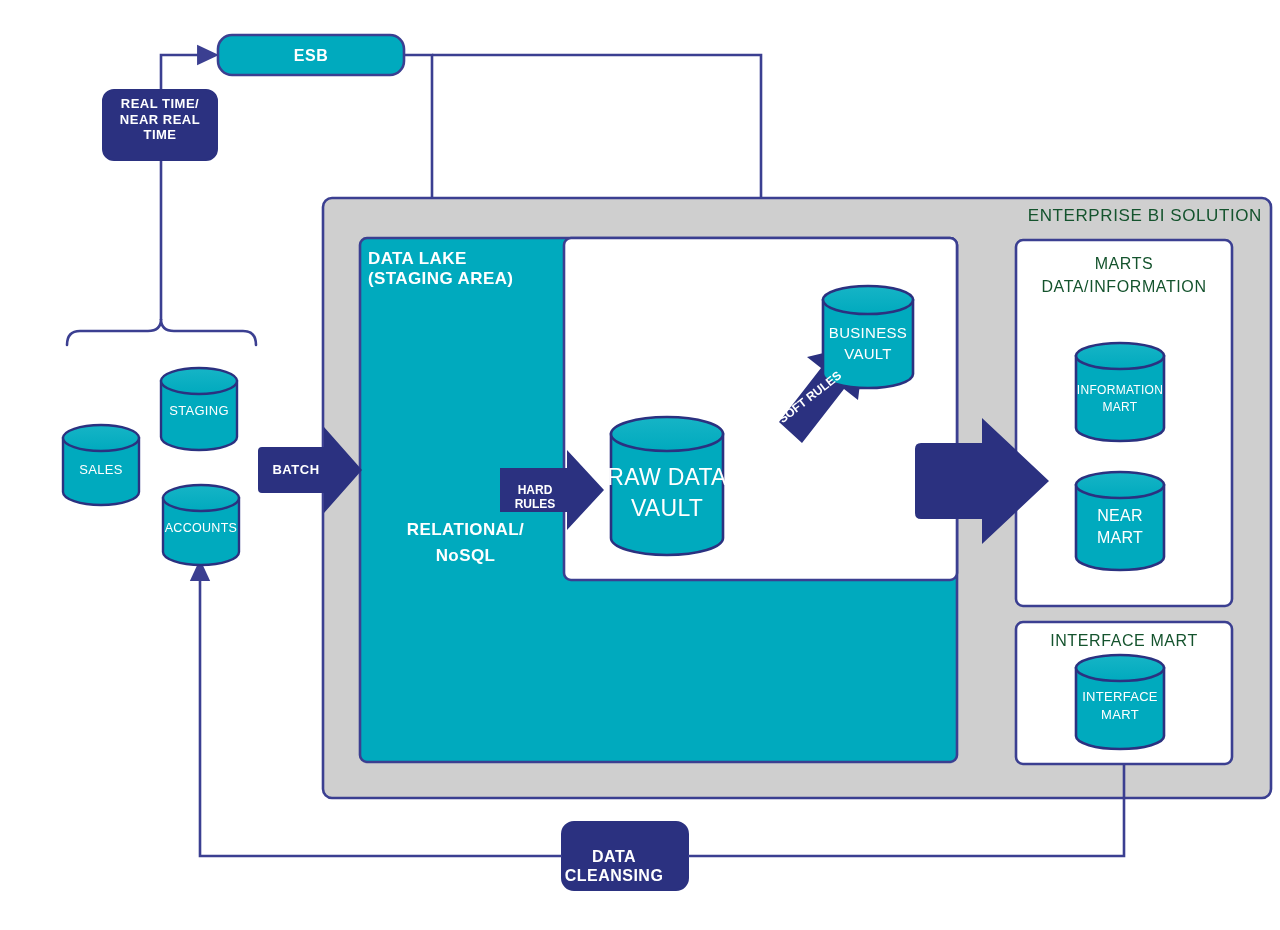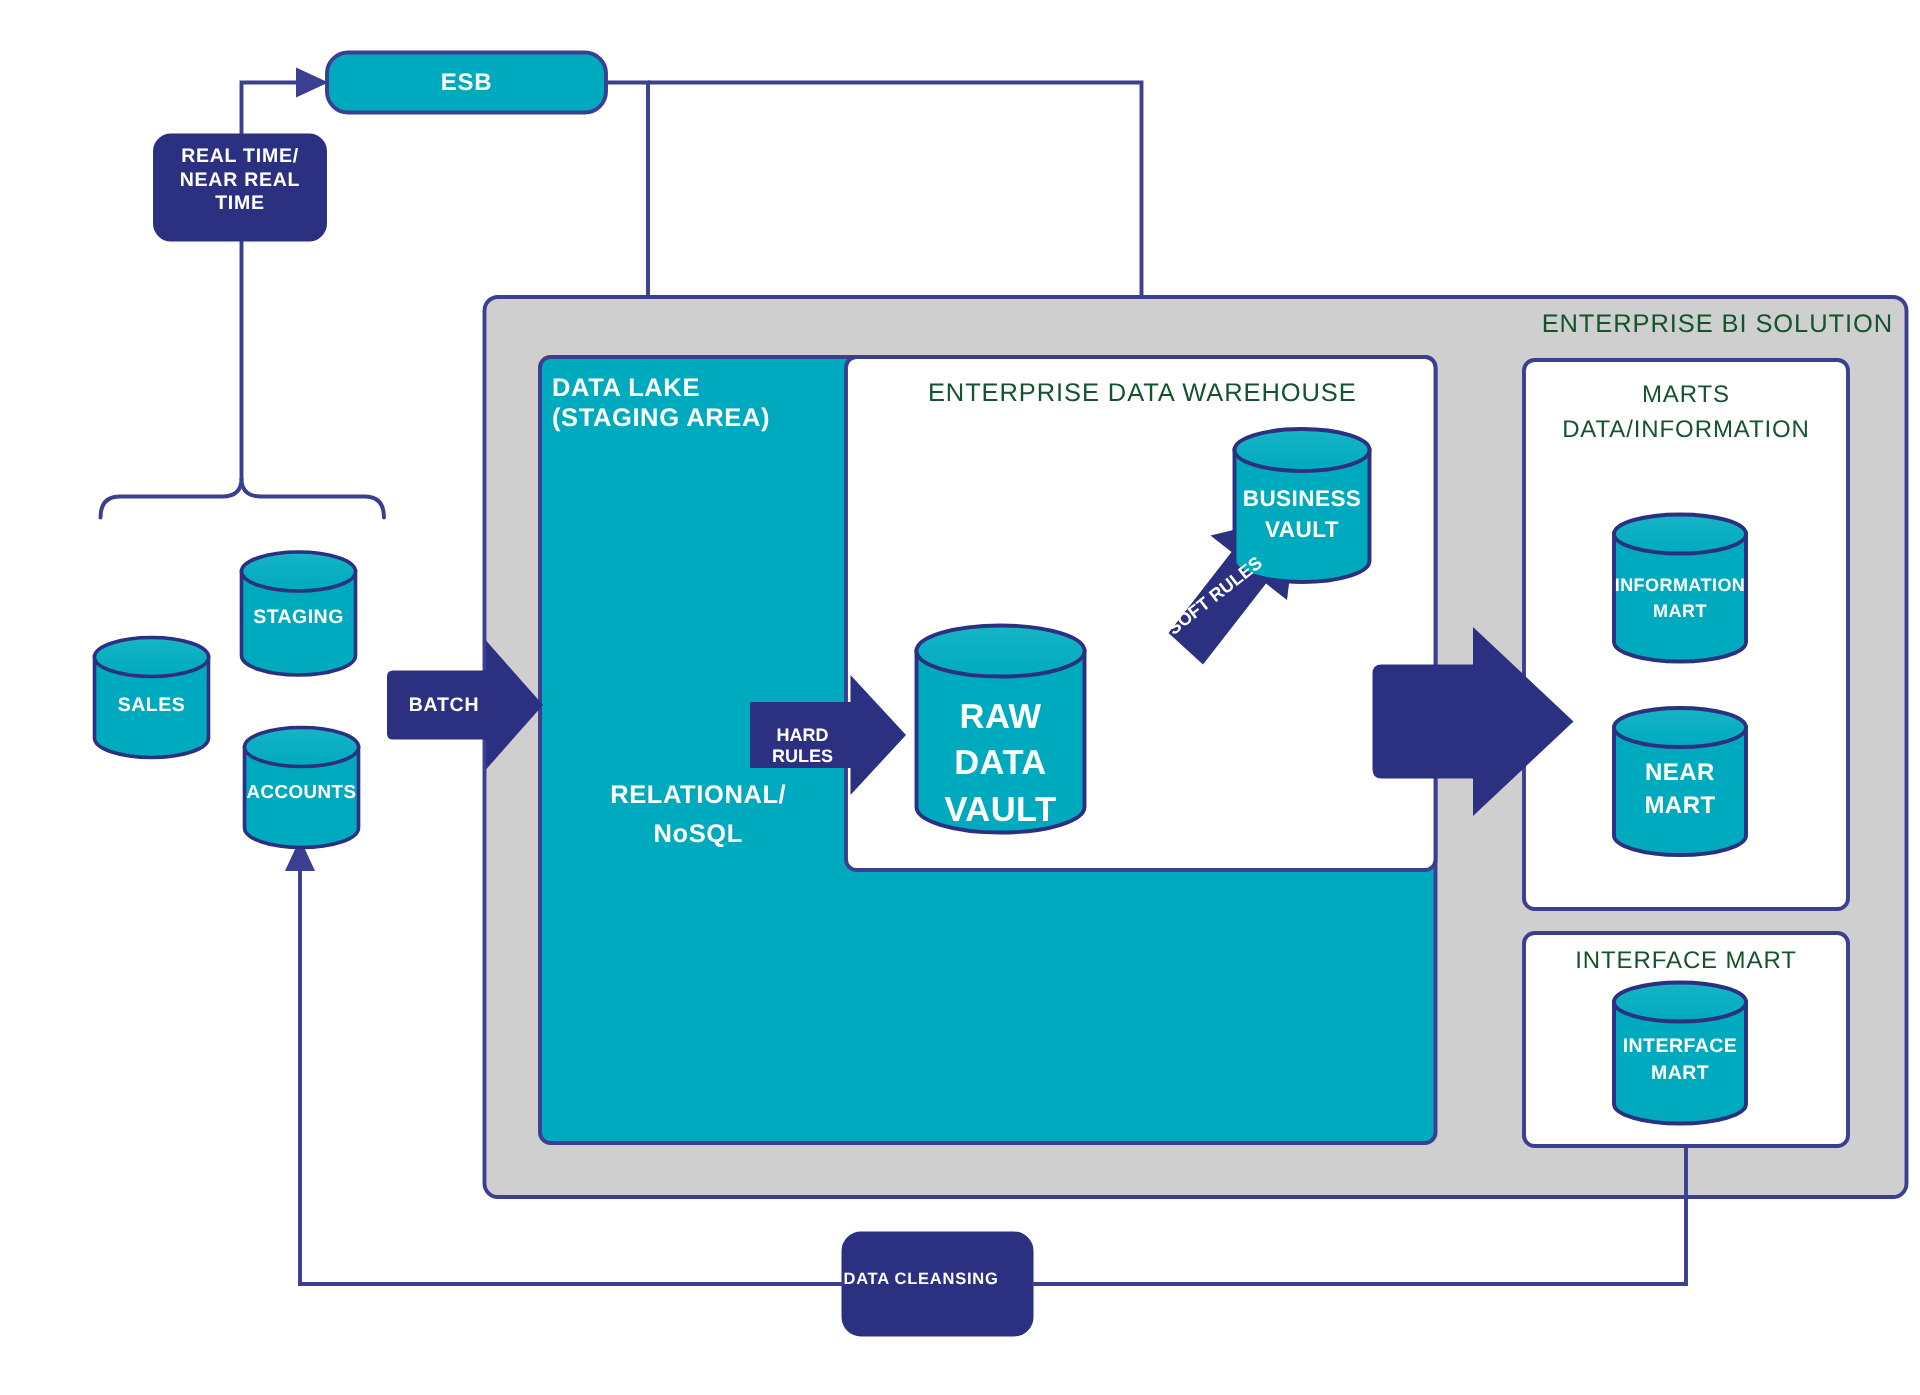--- a/index.html
+++ b/index.html
@@ -3,21 +3,21 @@
 <meta charset="utf-8">
 <title>Enterprise BI Solution Architecture</title>
 <style>
   html,body{margin:0;padding:0;background:#ffffff;}
   body{font-family:"Liberation Sans",sans-serif;}
   #stage{position:relative;width:1280px;height:930px;background:#ffffff;overflow:hidden;margin-left:28px;}
   svg.layer{position:absolute;left:0;top:0;width:1280px;height:930px;}
   .lbl{position:absolute;color:#ffffff;font-weight:bold;text-align:center;line-height:1.18;letter-spacing:.4px;}
   .navy-lbl{position:absolute;color:#ffffff;font-weight:bold;text-align:center;line-height:1.2;letter-spacing:.5px;}
   .sec-title{position:absolute;color:#14532d;font-weight:400;text-align:center;letter-spacing:.6px;}
-  .cyl-lbl{position:absolute;color:#ffffff;font-weight:bold;text-align:center;line-height:1.2;letter-spacing:.3px;}
+  .cyl-lbl{position:absolute;color:#ffffff;font-weight:normal;text-align:center;line-height:1.2;letter-spacing:.3px;}
   .rot{transform-origin:center center;}
 </style>
 </head>
 <body>
 
 <div id="stage">
 
   <svg class="layer" viewBox="0 0 1280 930">
     <defs>
       <marker id="arrowhead" markerWidth="9" markerHeight="9" refX="4.2" refY="4.5" orient="auto">
@@ -149,21 +149,20 @@
 
   <div class="lbl" style="left:355px;top:517px;width:165px;font-size:17px;line-height:1.5;">
     <div>RELATIONAL/</div>
     <div>NoSQL</div>
   </div>
   <div class="lbl" style="left:340px;top:249px;width:230px;font-size:17px;text-align:left;">
     <div>DATA LAKE</div>
     <div>(STAGING AREA)</div>
   </div>
 
-  <div class="sec-title" style="left:546px;top:252px;width:375px;font-size:17px;">ENTERPRISE DATA WAREHOUSE</div>
 
   <div class="cyl-lbl" style="left:579px;top:462px;width:120px;font-size:23px;line-height:1.35;">
     <div>RAW DATA</div>
     <div>VAULT</div>
   </div>
 
   <div class="cyl-lbl" style="left:793px;top:322px;width:94px;font-size:15px;line-height:1.4;">
     <div>BUSINESS</div>
     <div>VAULT</div>
   </div>
@@ -183,15 +182,15 @@
     <div>MART</div>
   </div>
 
   <div class="sec-title" style="left:990px;top:632px;width:212px;font-size:16px;">INTERFACE MART</div>
 
   <div class="cyl-lbl" style="left:1044px;top:688px;width:96px;font-size:13px;line-height:1.4;">
     <div>INTERFACE</div>
     <div>MART</div>
   </div>
 
-  <div class="navy-lbl" style="left:534px;top:847px;width:104px;font-size:11px;">DATA CLEANSING</div>
+  <div class="navy-lbl" style="left:534px;top:847px;width:104px;font-size:16px;">DATA CLEANSING</div>
 
 </div>
 
 </body></html>

